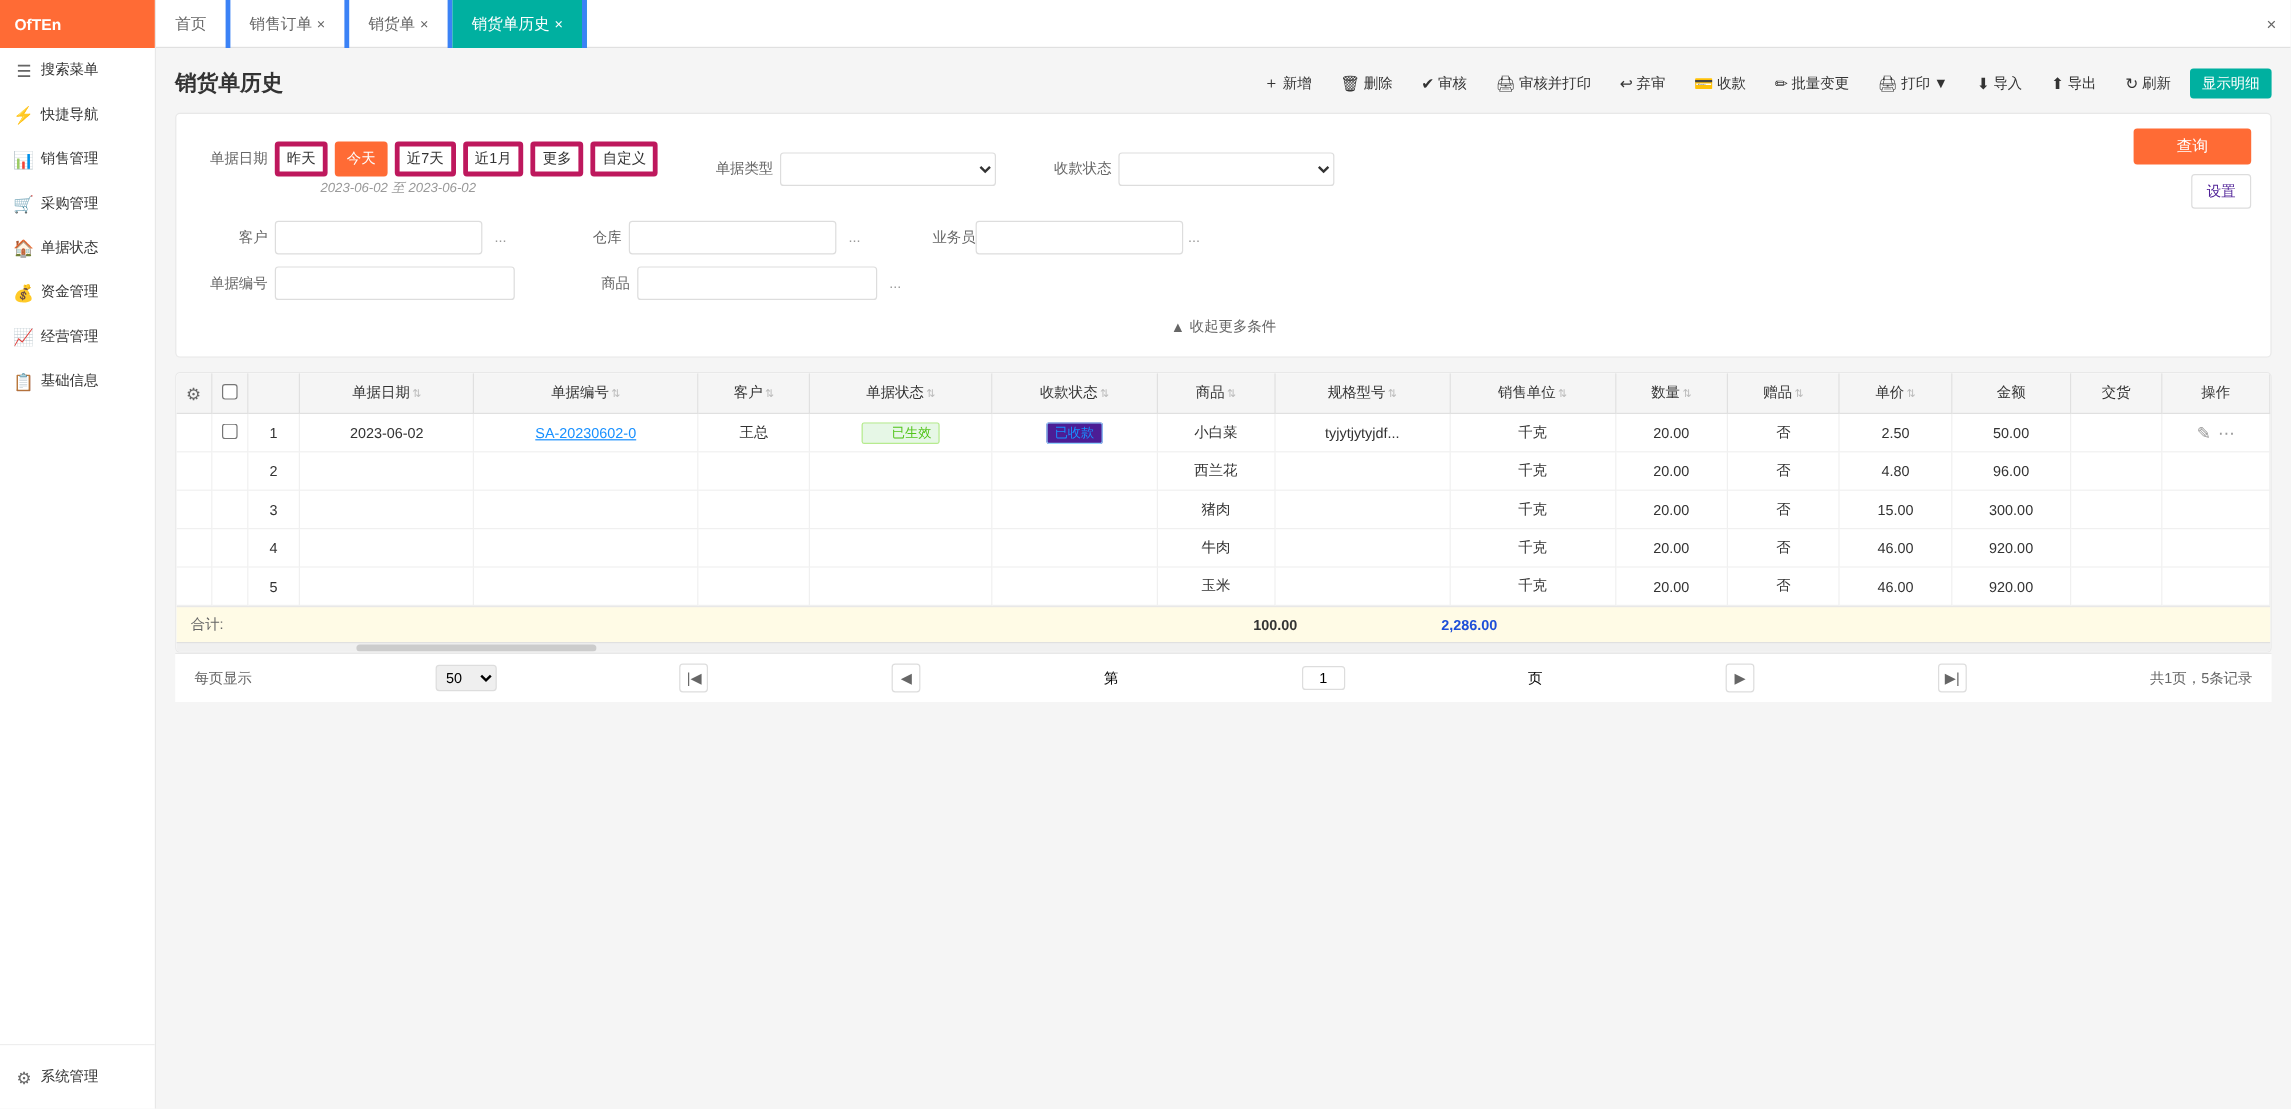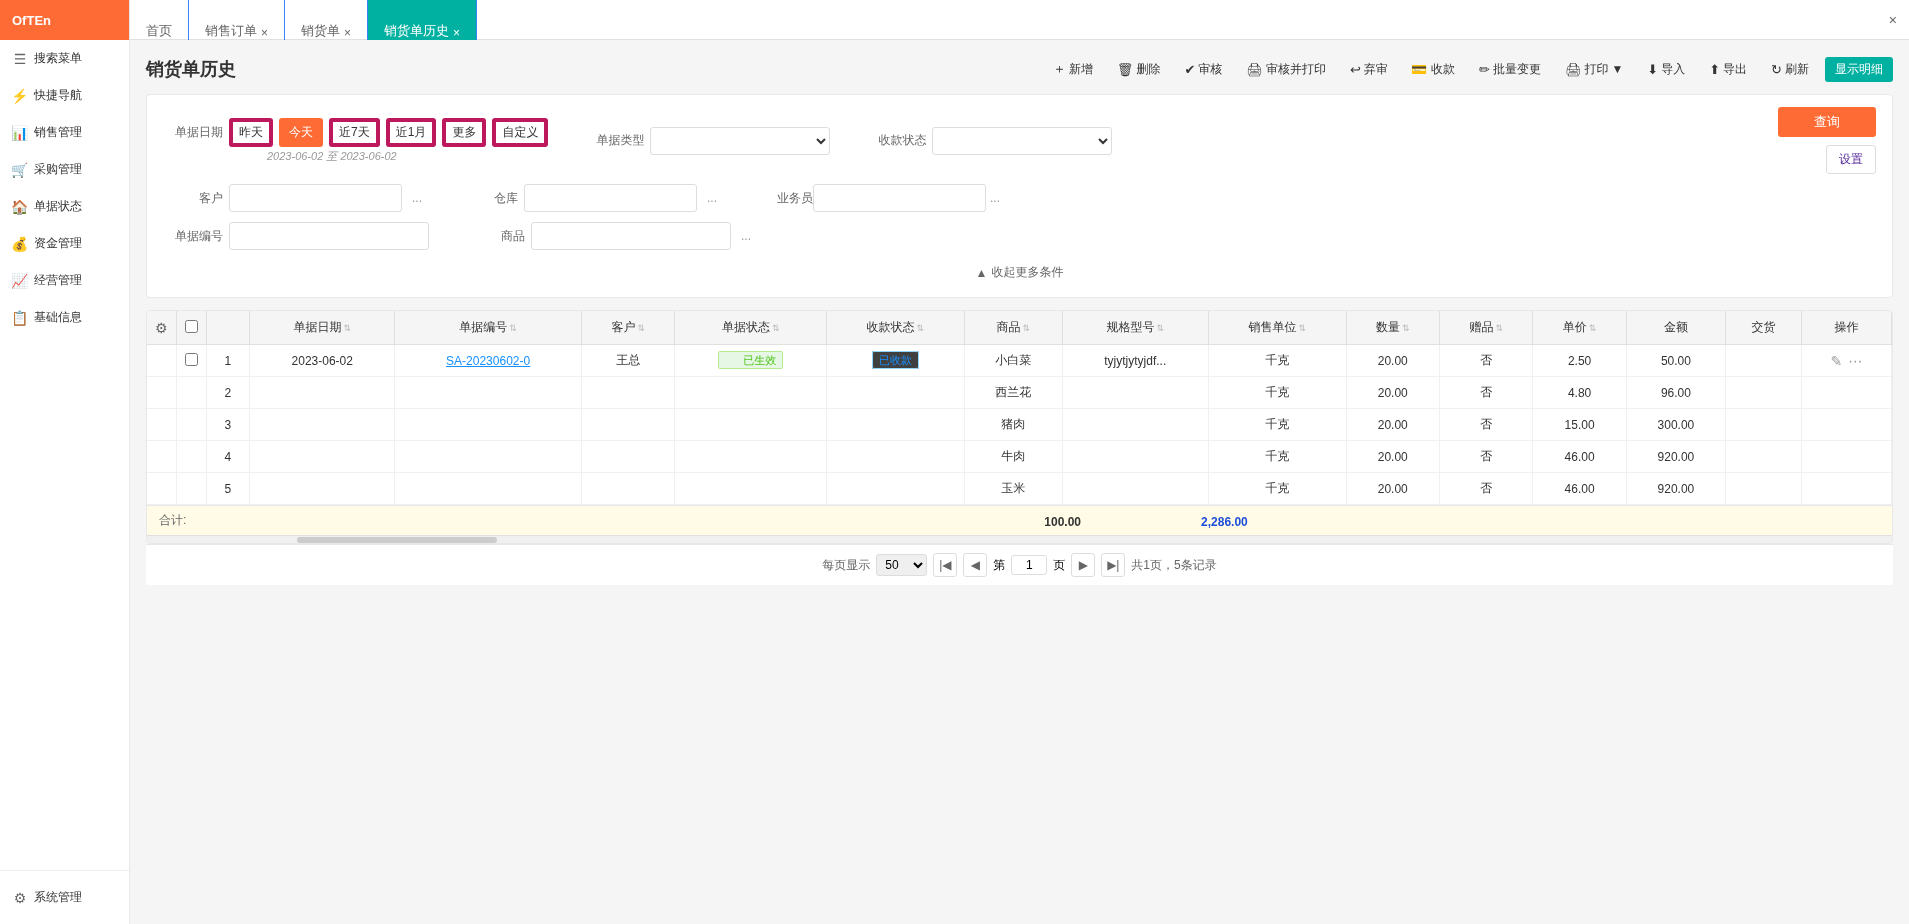--- a/index.html
+++ b/index.html
@@ -10,21 +10,21 @@
     .sidebar-logo { background: #ff6b35; color: #fff; padding: 8px 12px; font-size: 13px; font-weight: bold; height: 40px; display: flex; align-items: center; }
     .sidebar-item { display: flex; align-items: center; padding: 10px 12px; cursor: pointer; color: #333; font-size: 12px; gap: 6px; }
     .sidebar-item .icon { width: 16px; height: 16px; display: inline-flex; align-items: center; justify-content: center; color: #666; font-size: 14px; }
     .sidebar-bottom { margin-top: auto; border-top: 1px solid #eee; padding: 8px 0; }
 
     
     .main { flex: 1; display: flex; flex-direction: column; overflow: hidden; }
 
     
     .tab-bar { background: #fff; border-bottom: 1px solid #e0e0e0; display: flex; align-items: center; height: 40px; padding: 0 0; }
-    .tab { padding: 0 16px; height: 40px; display: flex; align-items: flex-end; cursor: pointer; font-size: 13px; color: #666; border-right: 1px solid #3b82f6; gap: 4px; }
+    .tab { padding: 0 16px; height: 40px; display: flex; align-items: center; cursor: pointer; font-size: 13px; color: #666; border-right: 4px solid #3b82f6; gap: 4px; }
     .tab.active { color: #fff; background: #00b0a0; }
     .tab-close-btn { background: none; border: none; cursor: pointer; font-size: 12px; color: inherit; padding: 0; }
     .tab-bar-close { margin-left: auto; padding: 0 12px; cursor: pointer; color: #666; font-size: 14px; }
 
     
     .content { flex: 1; overflow-y: auto; padding: 16px; background: #f5f5f5; }
 
     
     .page-header { display: flex; align-items: center; justify-content: space-between; margin-bottom: 12px; }
     .page-title { font-size: 18px; font-weight: bold; color: #333; }
@@ -53,33 +53,33 @@
     
     .table-wrapper { background: #fff; border-radius: 4px; border: 1px solid #e8e8e8; overflow: auto; }
     table { width: 100%; border-collapse: collapse; font-size: 12px; }
     thead tr { background: #f5f5f5; }
     th { padding: 8px 8px; border-bottom: 1px solid #e0e0e0; border-right: 1px solid #e0e0e0; color: #333; font-weight: normal; white-space: nowrap; text-align: center; }
     td { padding: 7px 8px; border-bottom: 1px solid #f0f0f0; border-right: 1px solid #f0f0f0; color: #333; text-align: center; white-space: nowrap; }
     .col-setting { width: 28px; }
     .col-check { width: 28px; }
     .badge { padding: 2px 6px; border-radius: 2px; font-size: 11px; }
     .badge-active { background: #e6f7e6; color: #52c41a; border: 1px solid #b7eb8f; padding-left: 24px; }
-    .badge-paid { background: #404040; color: #1890ff; border: 1px solid #91d5ff; }
+    .badge-paid { background: #4c1d95; color: #1890ff; border: 1px solid #91d5ff; }
     .link-text { color: #1890ff; cursor: pointer; text-decoration: underline; }
     .action-icons { display: flex; align-items: center; justify-content: center; gap: 6px; }
     .action-icon { color: #999; cursor: pointer; font-size: 14px; }
 
     
-    .table-footer { background: #fffbe6; border-top: 1px solid #e8e8e8; display: flex; align-items: flex-end; padding: 6px 12px; font-size: 12px; }
+    .table-footer { background: #fffbe6; border-top: 1px solid #e8e8e8; display: flex; align-items: center; padding: 6px 12px; font-size: 12px; }
     .footer-label { color: #666; margin-right: 8px; }
     .footer-total-qty { margin-left: 850px; color: #333; font-weight: bold; }
     .footer-total-amount { margin-left: 120px; color: #1d4ed8; font-weight: bold; }
 
     
-    .pagination { display: flex; align-items: center; justify-content: center; padding: 8px 16px; background: #fff; border-top: 1px solid #e8e8e8; gap: 6px; font-size: 12px; }
+    .pagination { display: flex; align-items: center; justify-content: space-between; padding: 8px 16px; background: #fff; border-top: 1px solid #e8e8e8; gap: 6px; font-size: 12px; }
     .page-size-label { color: #666; }
     .page-size-select { border: 1px solid #ddd; border-radius: 3px; padding: 2px 4px; font-size: 12px; }
     .page-nav-btn { border: 1px solid #ddd; background: #fff; border-radius: 3px; width: 24px; height: 24px; cursor: pointer; display: flex; align-items: center; justify-content: center; color: #666; font-size: 12px; }
     .page-nav-btn:disabled { color: #ccc; cursor: default; }
     .page-input { border: 1px solid #ddd; border-radius: 3px; width: 36px; padding: 2px 4px; text-align: center; font-size: 12px; }
     .page-info { color: #666; }
 
     .setting-icon { font-size: 14px; cursor: pointer; color: #666; }
     .sort-icon { font-size: 9px; color: #bbb; vertical-align: middle; }
     .th-content { display: flex; align-items: center; justify-content: center; gap: 2px; }

